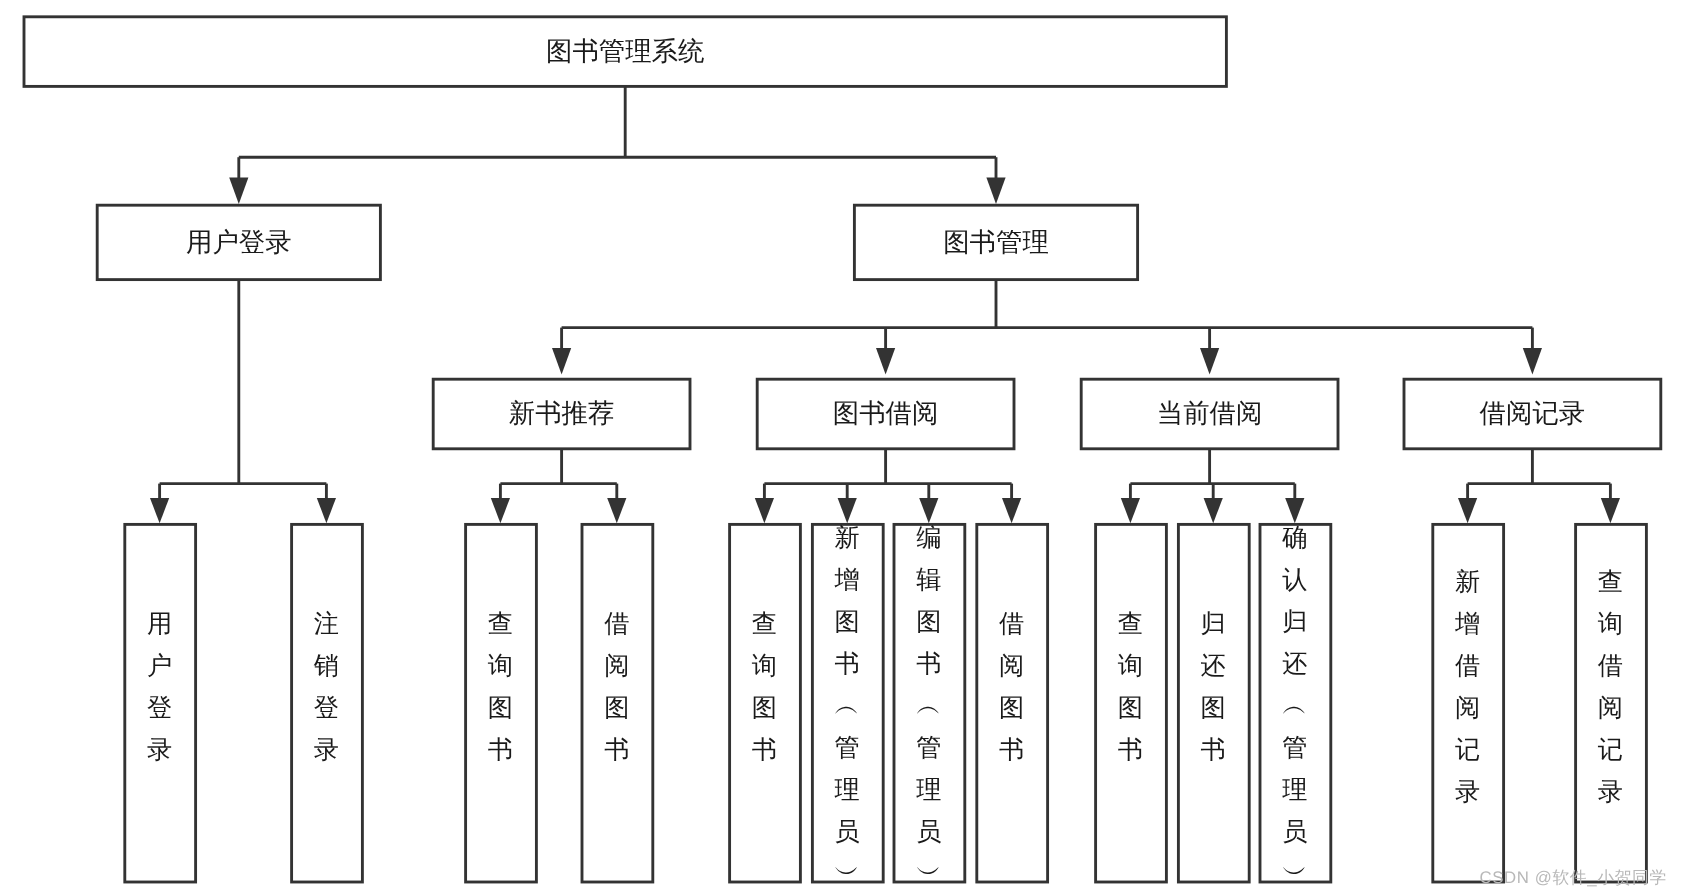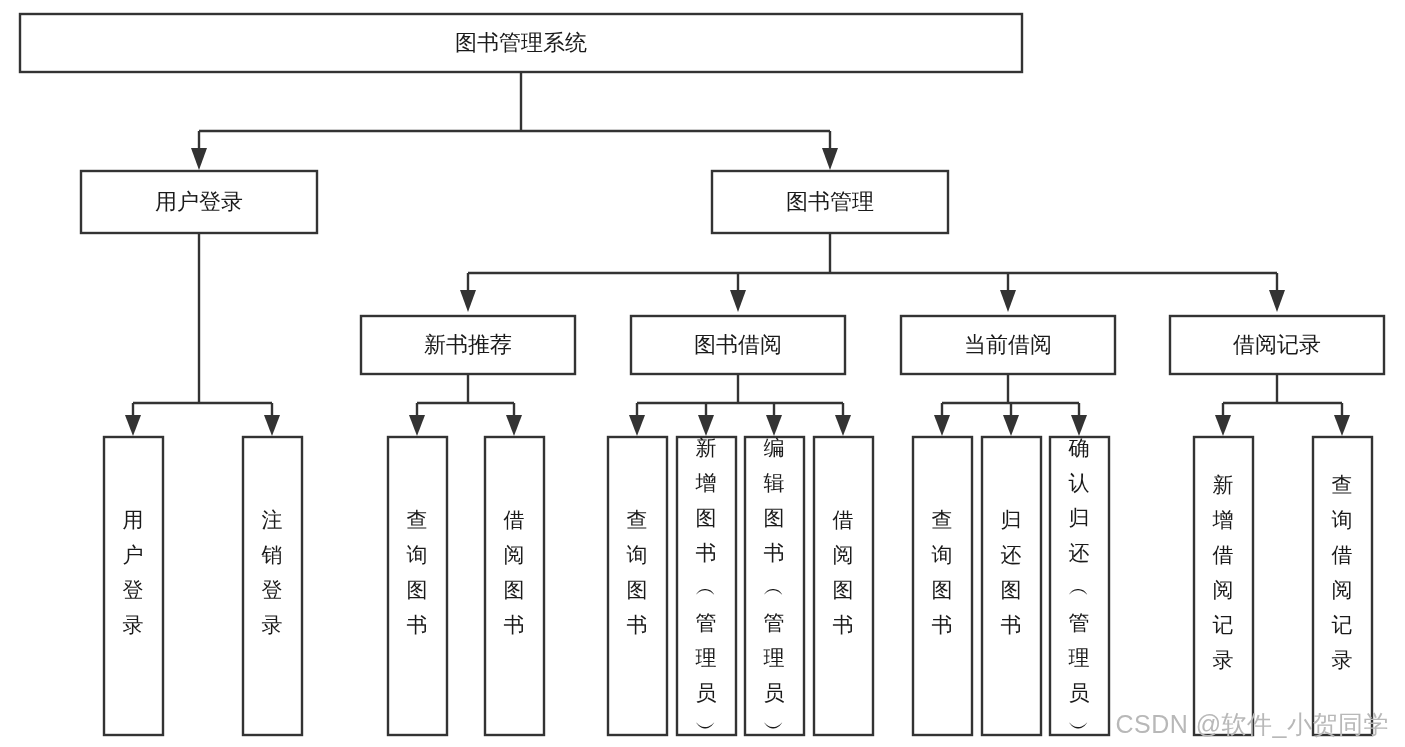--- a/index.html
+++ b/index.html
@@ -51,21 +51,21 @@
     font-family: "Liberation Sans", "DejaVu Sans", sans-serif;
     font-size: 21px;
     fill: #1a1a1a;
     text-anchor: middle;
   }
   .watermark {
     position: absolute;
     right: 16px;
     bottom: 6px;
     font-family: "Liberation Sans", "DejaVu Sans", sans-serif;
-    font-size: 25px;
+    font-size: 14px;
     color: #b8b8b8;
     white-space: nowrap;
     letter-spacing: 0.5px;
     pointer-events: none;
   }
 </style>
 </head>
 <body>
 
 <div id="diagram-root">

